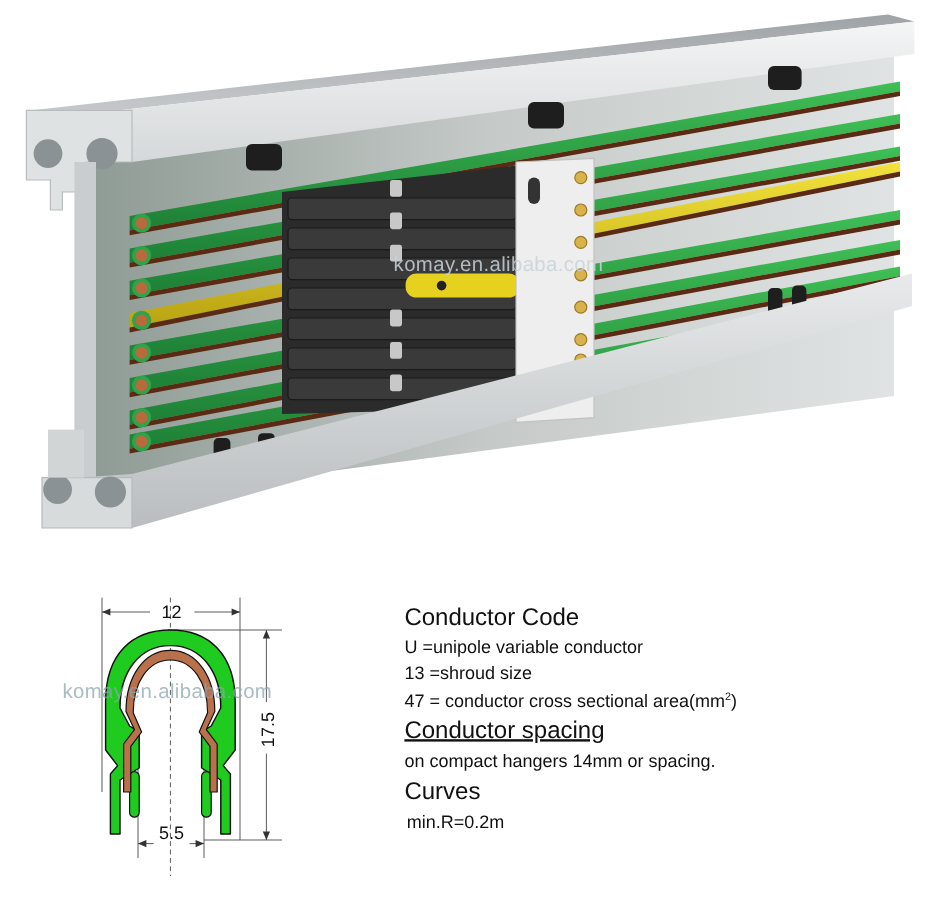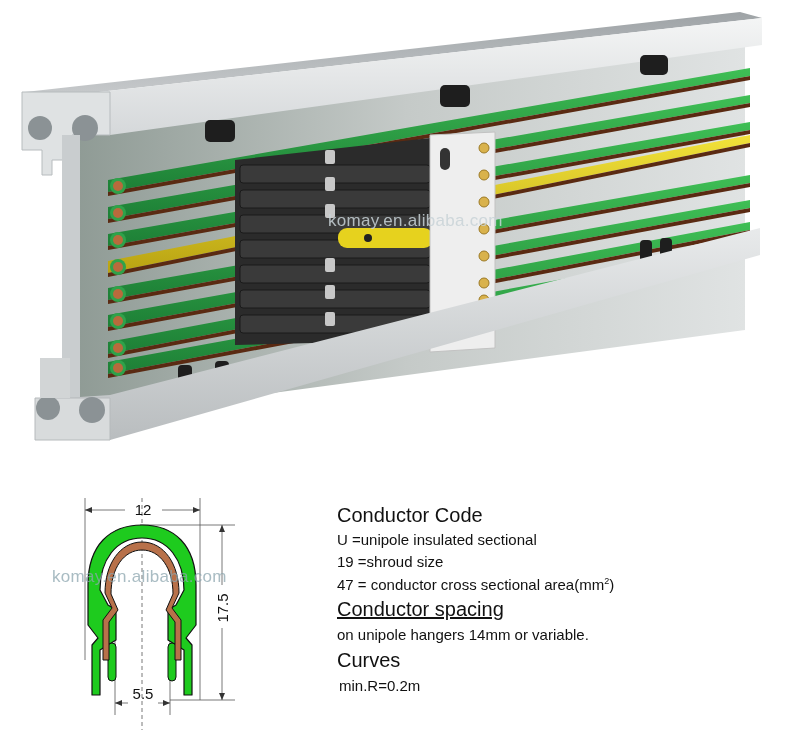--- a/index.html
+++ b/index.html
@@ -213,20 +213,20 @@
 
     <text x="103" y="25" font-size="15" text-anchor="middle" fill="#111" font-family="Liberation Sans, sans-serif">12</text>
     <text x="188" y="118" font-size="15" text-anchor="middle" fill="#111" font-family="Liberation Sans, sans-serif" transform="rotate(-90 188 118)">17.5</text>
     <text x="103" y="209" font-size="15" text-anchor="middle" fill="#111" font-family="Liberation Sans, sans-serif">5.5</text>
   </svg>
 </div>
 <div class="watermark wm-bottom">komay.en.alibaba.com</div>
 
 <div class="specs">
   <p class="heading h1">Conductor Code</p>
-  <p class="line l1">U =unipole insulated sectional</p>
-  <p class="line l2">19 =shroud size</p>
+  <p class="line l1">U =unipole variable conductor</p>
+  <p class="line l2">13 =shroud size</p>
   <p class="line l3"><span>47 = conductor cross sectional area(mm</span><sup>2</sup><span>)</span></p>
   <p class="heading h2">Conductor spacing</p>
-  <p class="line l4">on unipole hangers 14mm or variable.</p>
+  <p class="line l4">on compact hangers 14mm or spacing.</p>
   <p class="heading h3">Curves</p>
   <p class="line l5">min.R=0.2m</p>
 </div>
 
 </body></html>

